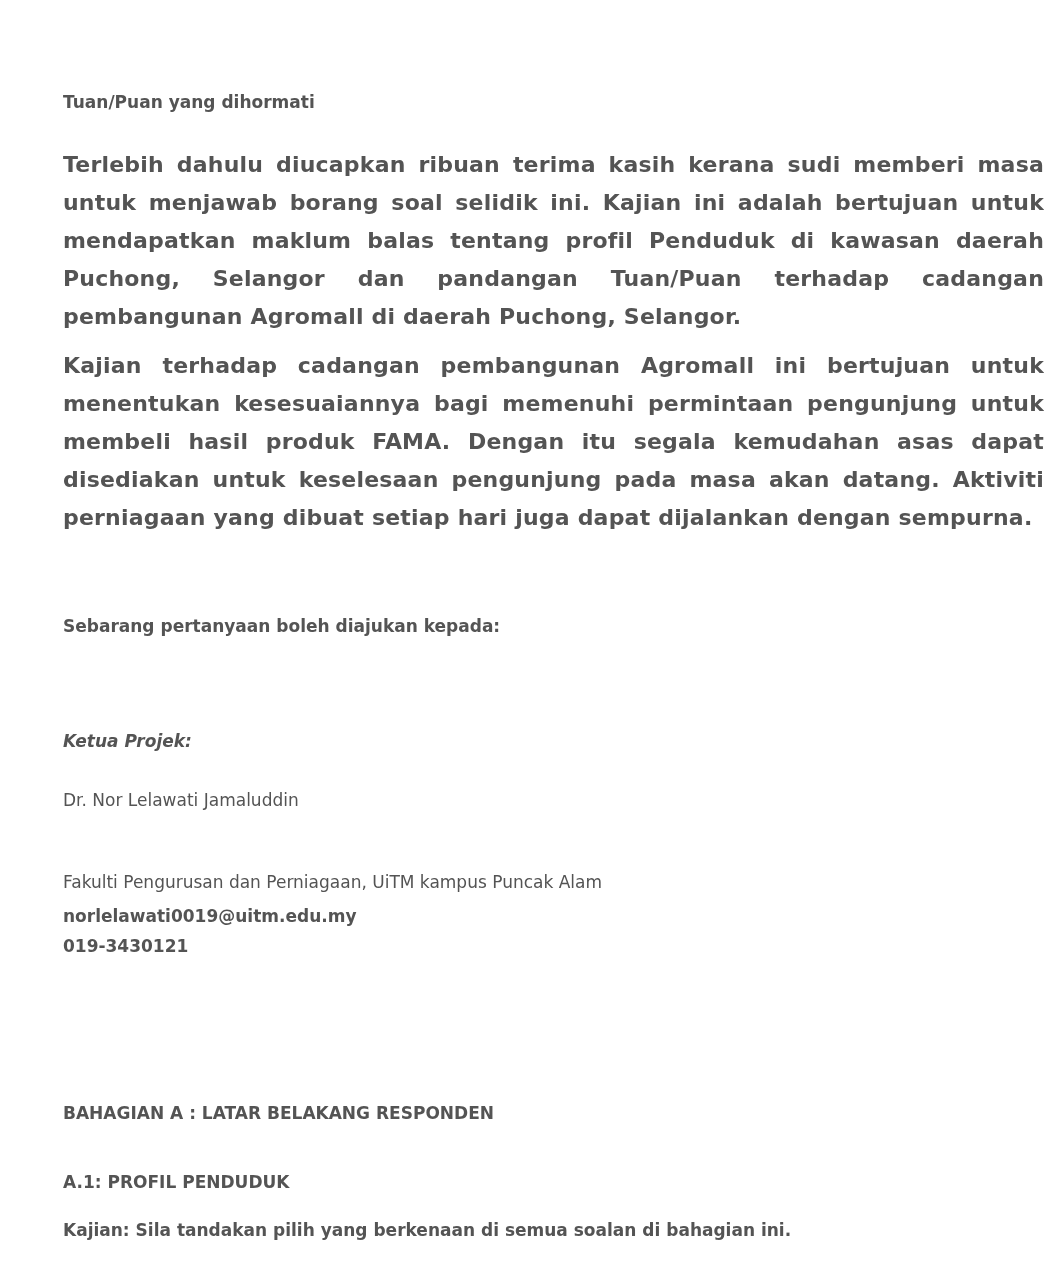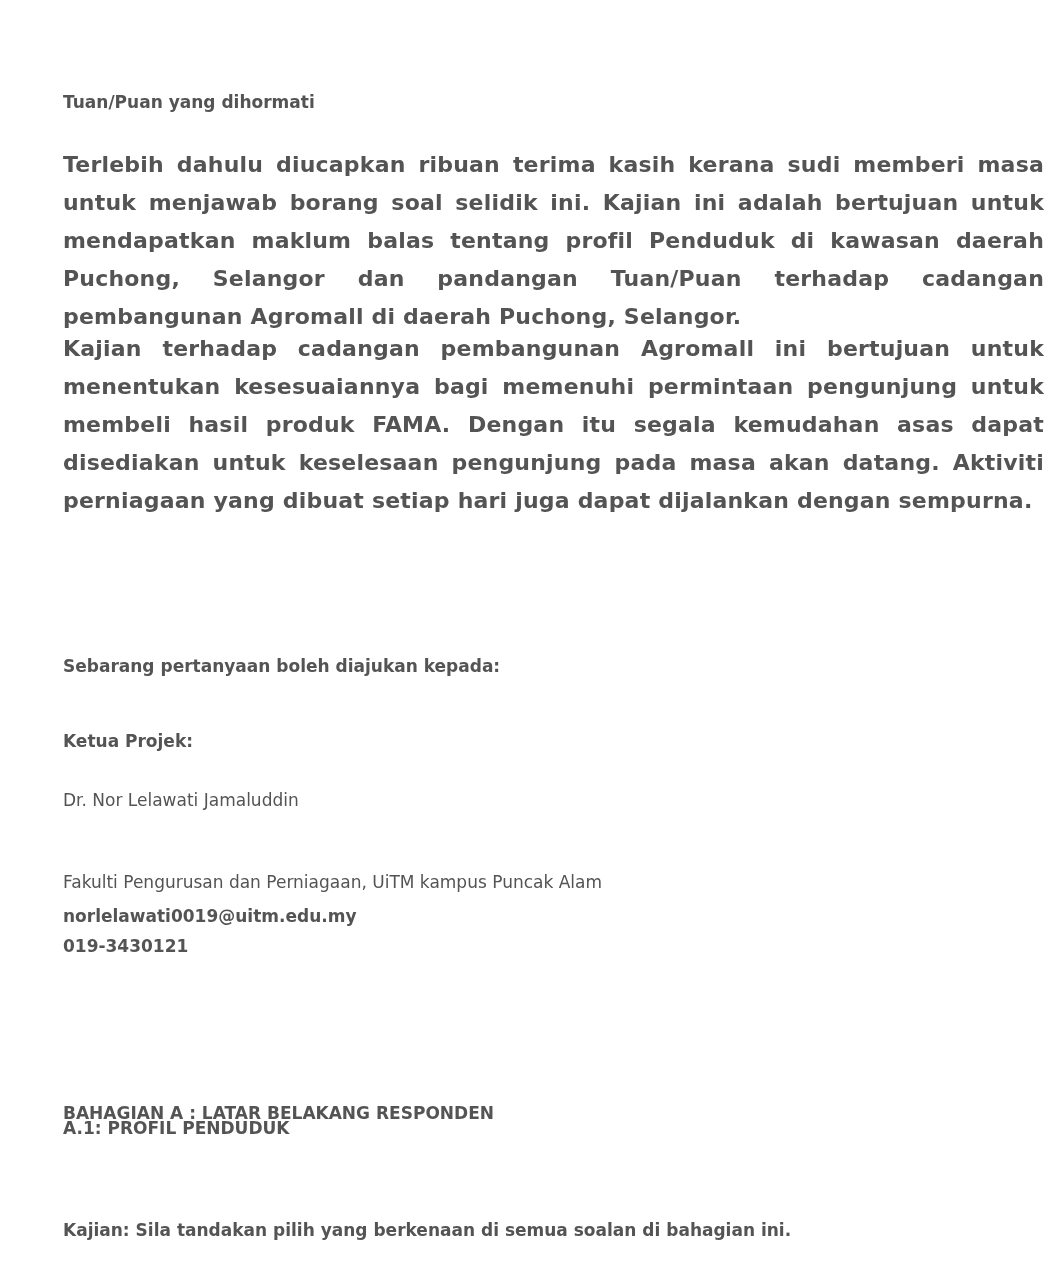--- a/index.html
+++ b/index.html
@@ -15,28 +15,28 @@
   .reg { font-weight: bold; }
 </style>
 </head>
 <body>
 
 <div class="doc">
   <div class="line b" style="top:92px;">Tuan/Puan yang dihormati</div>
 
   <div class="para" style="top:146px;">Terlebih dahulu diucapkan ribuan terima kasih kerana sudi memberi masa untuk menjawab borang soal selidik ini. Kajian ini adalah bertujuan untuk mendapatkan maklum balas tentang profil Penduduk di kawasan daerah Puchong, Selangor dan pandangan Tuan/Puan terhadap cadangan pembangunan Agromall di daerah Puchong, Selangor.</div>
 
-  <div class="para" style="top:330px;">Kajian terhadap cadangan pembangunan Agromall ini bertujuan untuk menentukan kesesuaiannya bagi memenuhi permintaan pengunjung untuk membeli hasil produk FAMA. Dengan itu segala kemudahan asas dapat disediakan untuk keselesaan pengunjung pada masa akan datang. Aktiviti perniagaan yang dibuat setiap hari juga dapat dijalankan dengan sempurna.</div>
+  <div class="para" style="top:347px;">Kajian terhadap cadangan pembangunan Agromall ini bertujuan untuk menentukan kesesuaiannya bagi memenuhi permintaan pengunjung untuk membeli hasil produk FAMA. Dengan itu segala kemudahan asas dapat disediakan untuk keselesaan pengunjung pada masa akan datang. Aktiviti perniagaan yang dibuat setiap hari juga dapat dijalankan dengan sempurna.</div>
 
-  <div class="line b" style="top:616px;margin-top:40px;">Sebarang pertanyaan boleh diajukan kepada:</div>
+  <div class="line b" style="top:616px;">Sebarang pertanyaan boleh diajukan kepada:</div>
 
-  <div class="line b" style="top:731px;">Ketua Projek:</div>
+  <div class="line b" style="top:731px;font-style:italic;">Ketua Projek:</div>
   <div class="line" style="top:790px;text-align:center;">Dr. Nor Lelawati Jamaluddin</div>
   <div class="line" style="top:848px;margin-top:24px;">Fakulti Pengurusan dan Perniagaan, UiTM kampus Puncak Alam</div>
   <div class="line b" style="top:906px;text-align:center;">norlelawati0019@uitm.edu.my</div>
   <div class="line b" style="top:936px;">019-3430121</div>
 
   <div class="line b" style="top:1103px;">BAHAGIAN A : LATAR BELAKANG RESPONDEN</div>
-  <div class="line b" style="top:1118px;">A.1: PROFIL PENDUDUK</div>
+  <div class="line b" style="top:1172px;">A.1: PROFIL PENDUDUK</div>
   <div class="line" style="top:1220px;">
     <span class="b">Kajian:</span><span class="reg"> Sila tandakan pilih yang berkenaan di semua soalan di bahagian ini.</span>
   </div>
 </div>
 
 </body></html>

